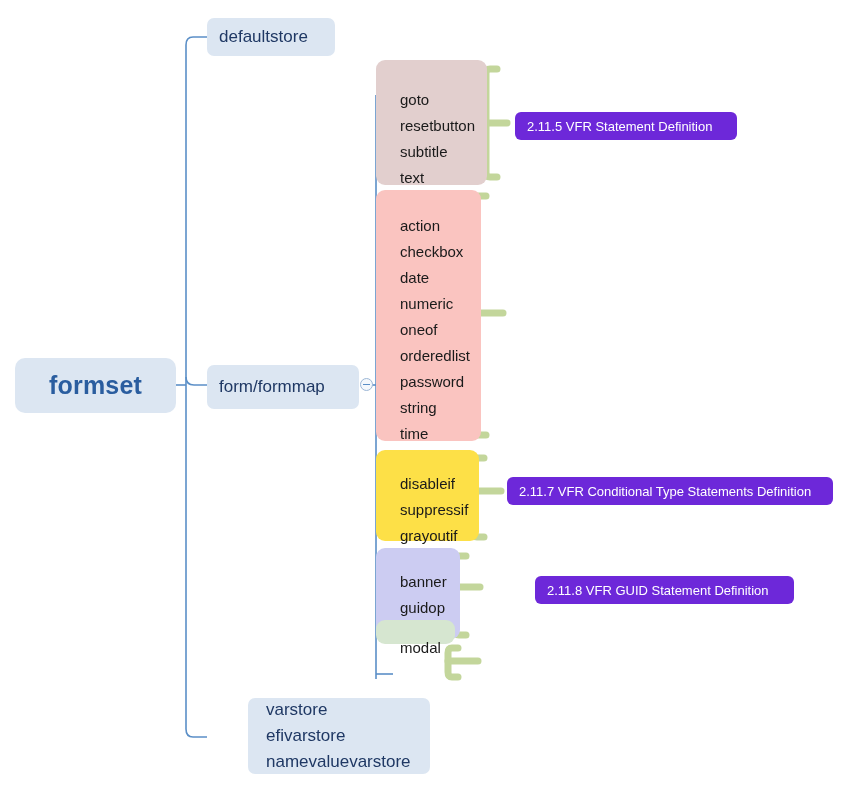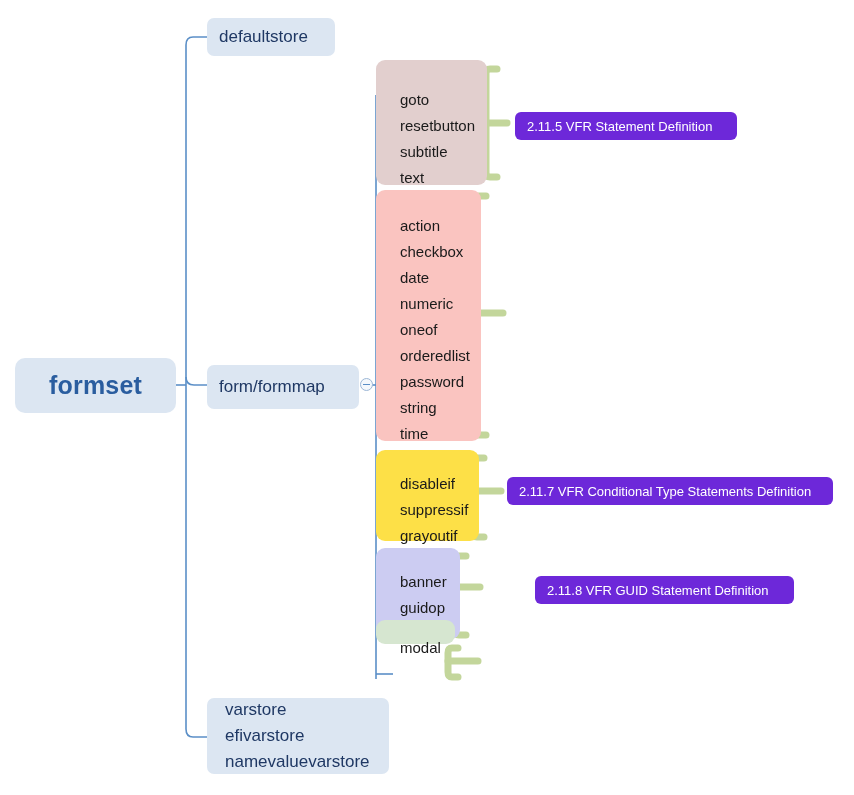--- a/index.html
+++ b/index.html
@@ -61,20 +61,21 @@
     white-space: nowrap;
   }
 
   .multi-node {
     background: #dce6f2;
     border-radius: 7px;
     flex-direction: column;
     align-items: flex-start;
     justify-content: center;
     padding: 10px 14px 10px 18px;
+    margin-left: 41px;
   }
   .multi-line {
     font-size: 17px;
     color: #1f3864;
     line-height: 26px;
     white-space: nowrap;
   }
 
   
   .group-box {

